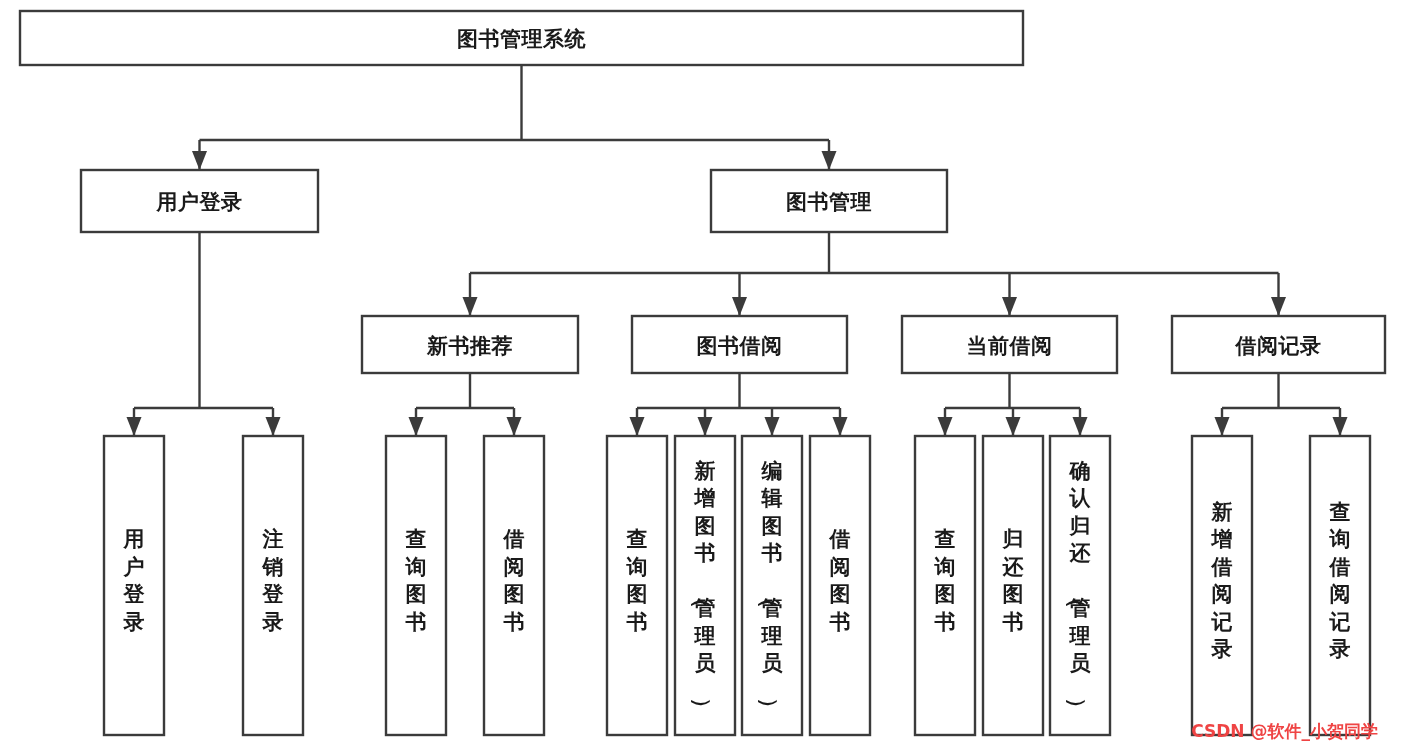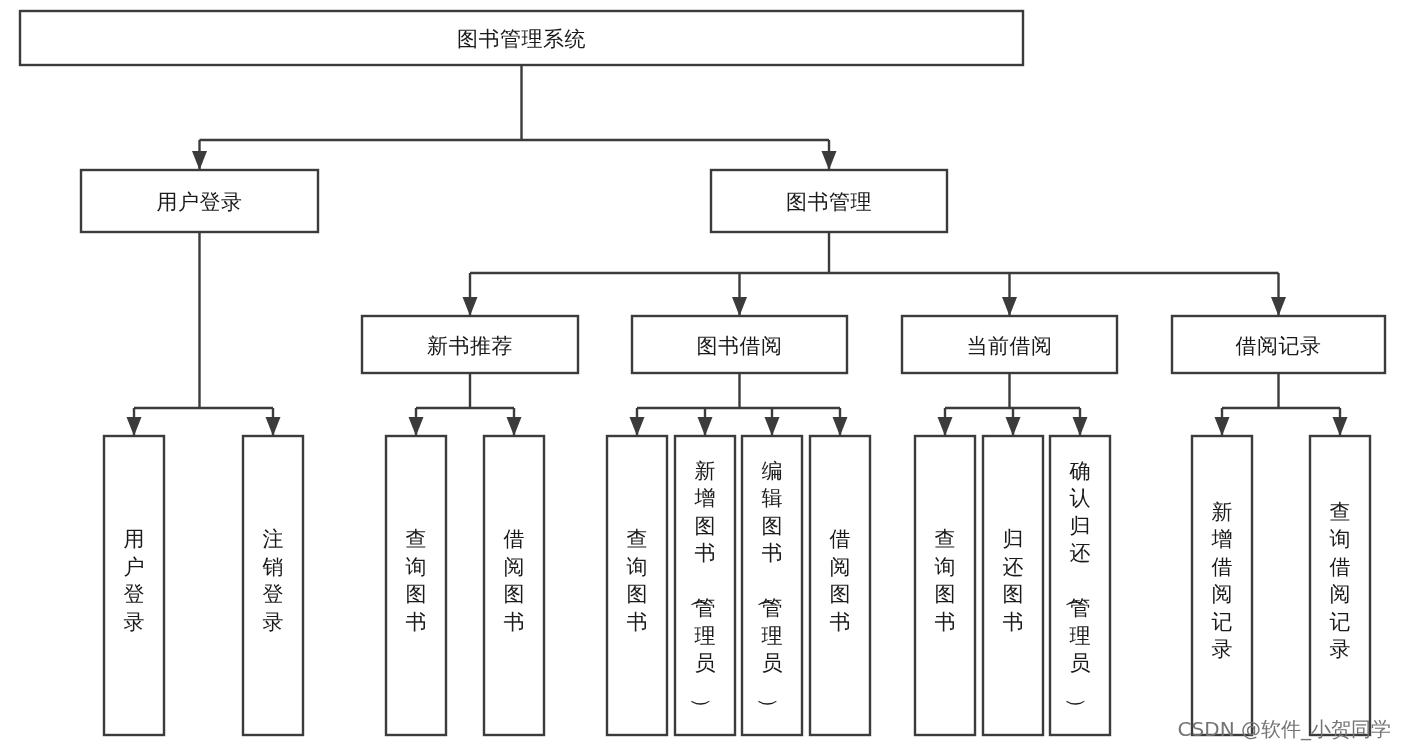--- a/index.html
+++ b/index.html
@@ -11,20 +11,21 @@
     width: 1405px;
     height: 747px;
     font-family: "DejaVu Sans", "Liberation Sans", sans-serif;
     overflow: hidden;
   }
   #diagram-root {
     position: relative;
     width: 1405px;
     height: 747px;
     background: #ffffff;
+    font-weight: bold;
   }
   svg.diagram {
     position: absolute;
     top: 0; left: 0;
     width: 1405px;
     height: 747px;
     display: block;
   }
   .node-box {
     fill: #ffffff;
@@ -51,25 +52,25 @@
   }
   .node-label-v {
     font-family: "DejaVu Sans", "Liberation Sans", sans-serif;
     font-size: 21px;
     fill: #1a1a1a;
     text-anchor: middle;
     letter-spacing: 0px;
   }
   .watermark {
     position: absolute;
-    right: 14px;
+    right: 27px;
     bottom: 4px;
     font-family: "DejaVu Sans", "Liberation Sans", sans-serif;
-    font-size: 20px;
-    color: #737373;
+    font-size: 17px;
+    color: #ef4444;
     white-space: nowrap;
     user-select: none;
   }
 </style>
 </head>
 <body>
 
 <div id="diagram-root">
   <svg class="diagram" viewBox="0 0 1405 747">
     <g id="edges-layer">

